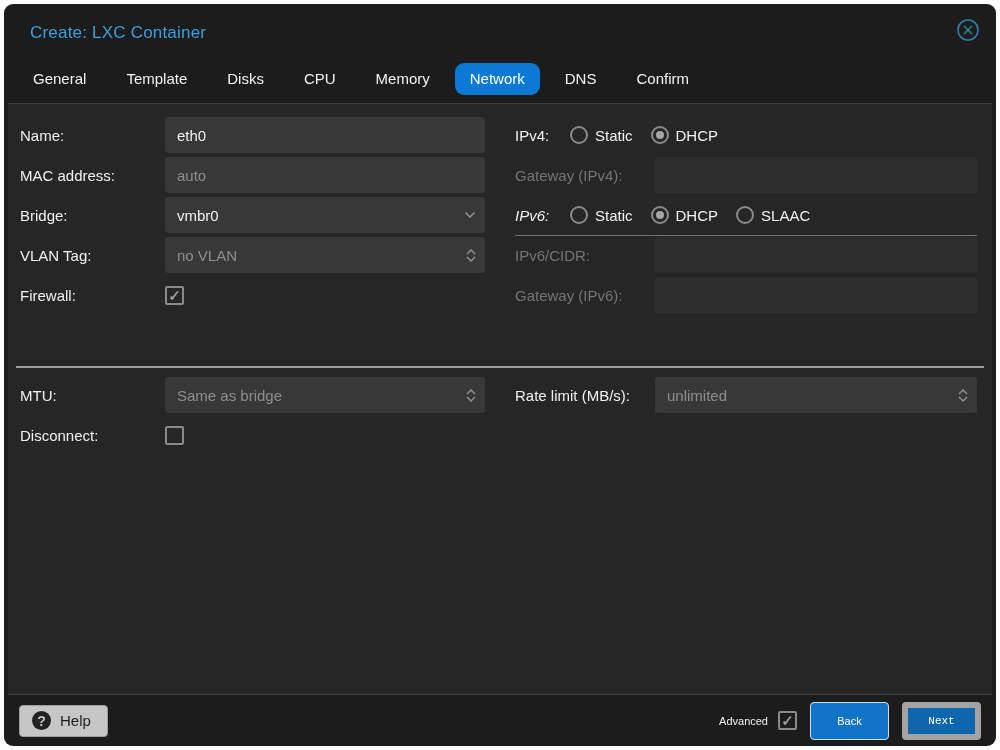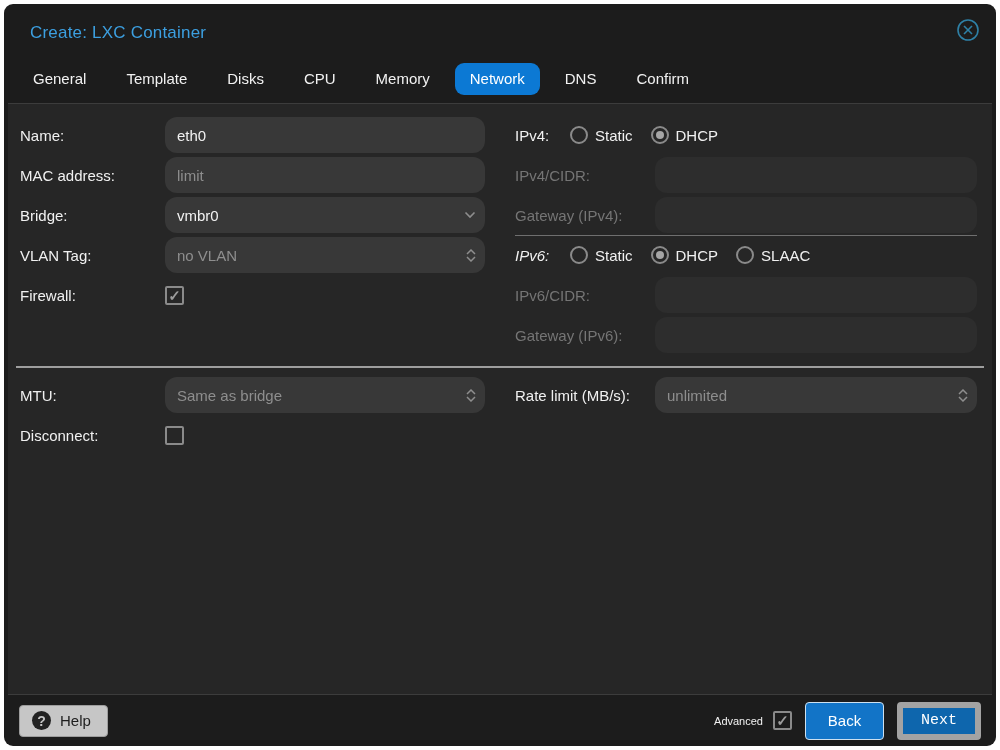--- a/index.html
+++ b/index.html
@@ -36,21 +36,21 @@
   .col-left2 { left:12px;  top:275px; width:465px; }
   .col-right2{ left:507px; top:275px; width:462px; }
 
   .frow { display:flex; align-items:center; height:32px; margin-bottom:8px; }
   .frow.no-mb { margin-bottom:0; }
   .flabel { width:145px; flex:0 0 145px; font-size:15px; color:#f1f1f1; }
   .col-right .flabel, .col-right2 .flabel { width:140px; flex:0 0 140px; }
   .flabel.disabled { color:#757575; }
 
   .field {
-    position:relative; flex:1; height:36px; background:#383838; border-radius:12px;
+    position:relative; flex:1; height:36px; background:#383838; border-radius:3px;
     display:flex; align-items:center; padding:0 36px 0 12px; overflow:hidden;
   }
   .field.plain { padding-right:12px; }
   .field.disabled { background:#2d2d2d; }
   .fval { font-size:15px; color:#f1f1f1; white-space:nowrap; }
   .fph  { font-size:15px; color:#8e8e8e; white-space:nowrap; }
   .ficon { position:absolute; right:9px; top:0; height:100%; display:flex; flex-direction:column; justify-content:center; align-items:center; gap:1px; }
 
   
   .checkbox {
@@ -84,21 +84,21 @@
   }
   .help-glyph {
     width:19px; height:19px; border-radius:50%; background:#222222; color:#c6c6c6;
     font-size:14px; font-weight:bold; display:flex; align-items:center; justify-content:center;
   }
   .help-label { font-size:15px; color:#1d1d1d; }
 
   .footer-right { display:flex; align-items:center; gap:13px; }
   .adv-label { font-size:11px; color:#f1f1f1; margin-right:-3px; }
   .btn {
-    height:38px; min-width:79px; border-radius:4px; font-size:15px; color:#ffffff;
+    height:38px; min-width:79px; border-radius:4px; font-size:11px; color:#ffffff;
     display:flex; align-items:center; justify-content:center; padding:0 18px; cursor:pointer;
   }
   .btn-back { background:#1274c7; border:1px solid #cde0f0; }
   .btn-next { background:#0e66ad; border:6px solid #a3a3a3;font-family:Liberation Mono, monospace; }
 </style>
 </head>
 <body>
 
 <div class="dialog">
 
@@ -128,21 +128,21 @@
     <div class="col col-left">
       <div class="frow">
         <div class="flabel">Name:</div>
         <div class="field plain">
           <span class="fval">eth0</span>
         </div>
       </div>
       <div class="frow">
         <div class="flabel">MAC address:</div>
         <div class="field plain">
-          <span class="fph">limit</span>
+          <span class="fph">auto</span>
         </div>
       </div>
       <div class="frow">
         <div class="flabel">Bridge:</div>
         <div class="field">
           <span class="fval">vmbr0</span>
           <span class="ficon">
             <svg width="12" height="8" viewBox="0 0 12 8">
                 <polyline points="1.5,1.5 6,6 10.5,1.5" fill="none" stroke="#8e8e8e" stroke-width="1.6"></polyline>
               </svg>
@@ -175,24 +175,20 @@
         <div class="radio-group">
           <span class="radio-opt">
             <span class="radio"></span>
             <span class="radio-label">Static</span>
           </span>
           <span class="radio-opt">
             <span class="radio selected"></span>
             <span class="radio-label">DHCP</span>
           </span>
         </div>
-      </div>
-      <div class="frow">
-        <div class="flabel disabled">IPv4/CIDR:</div>
-        <div class="field plain disabled"></div>
       </div>
       <div class="frow no-mb">
         <div class="flabel disabled">Gateway (IPv4):</div>
         <div class="field plain disabled"></div>
       </div>
 
       <div class="sep-col"></div>
 
       <div class="frow" style="margin-top:8px;">
         <div class="flabel" style="flex:0 0 55px; width:55px;font-style:italic;">IPv6:</div>

